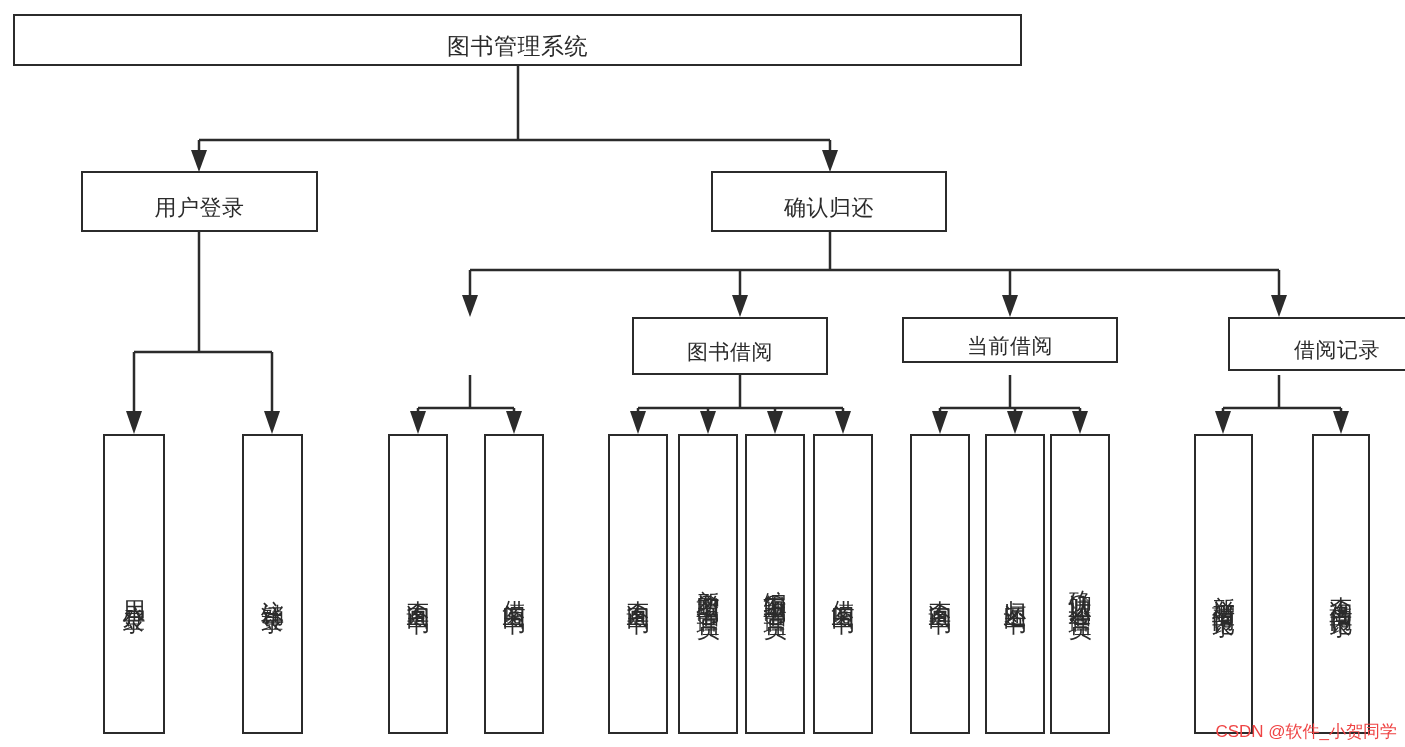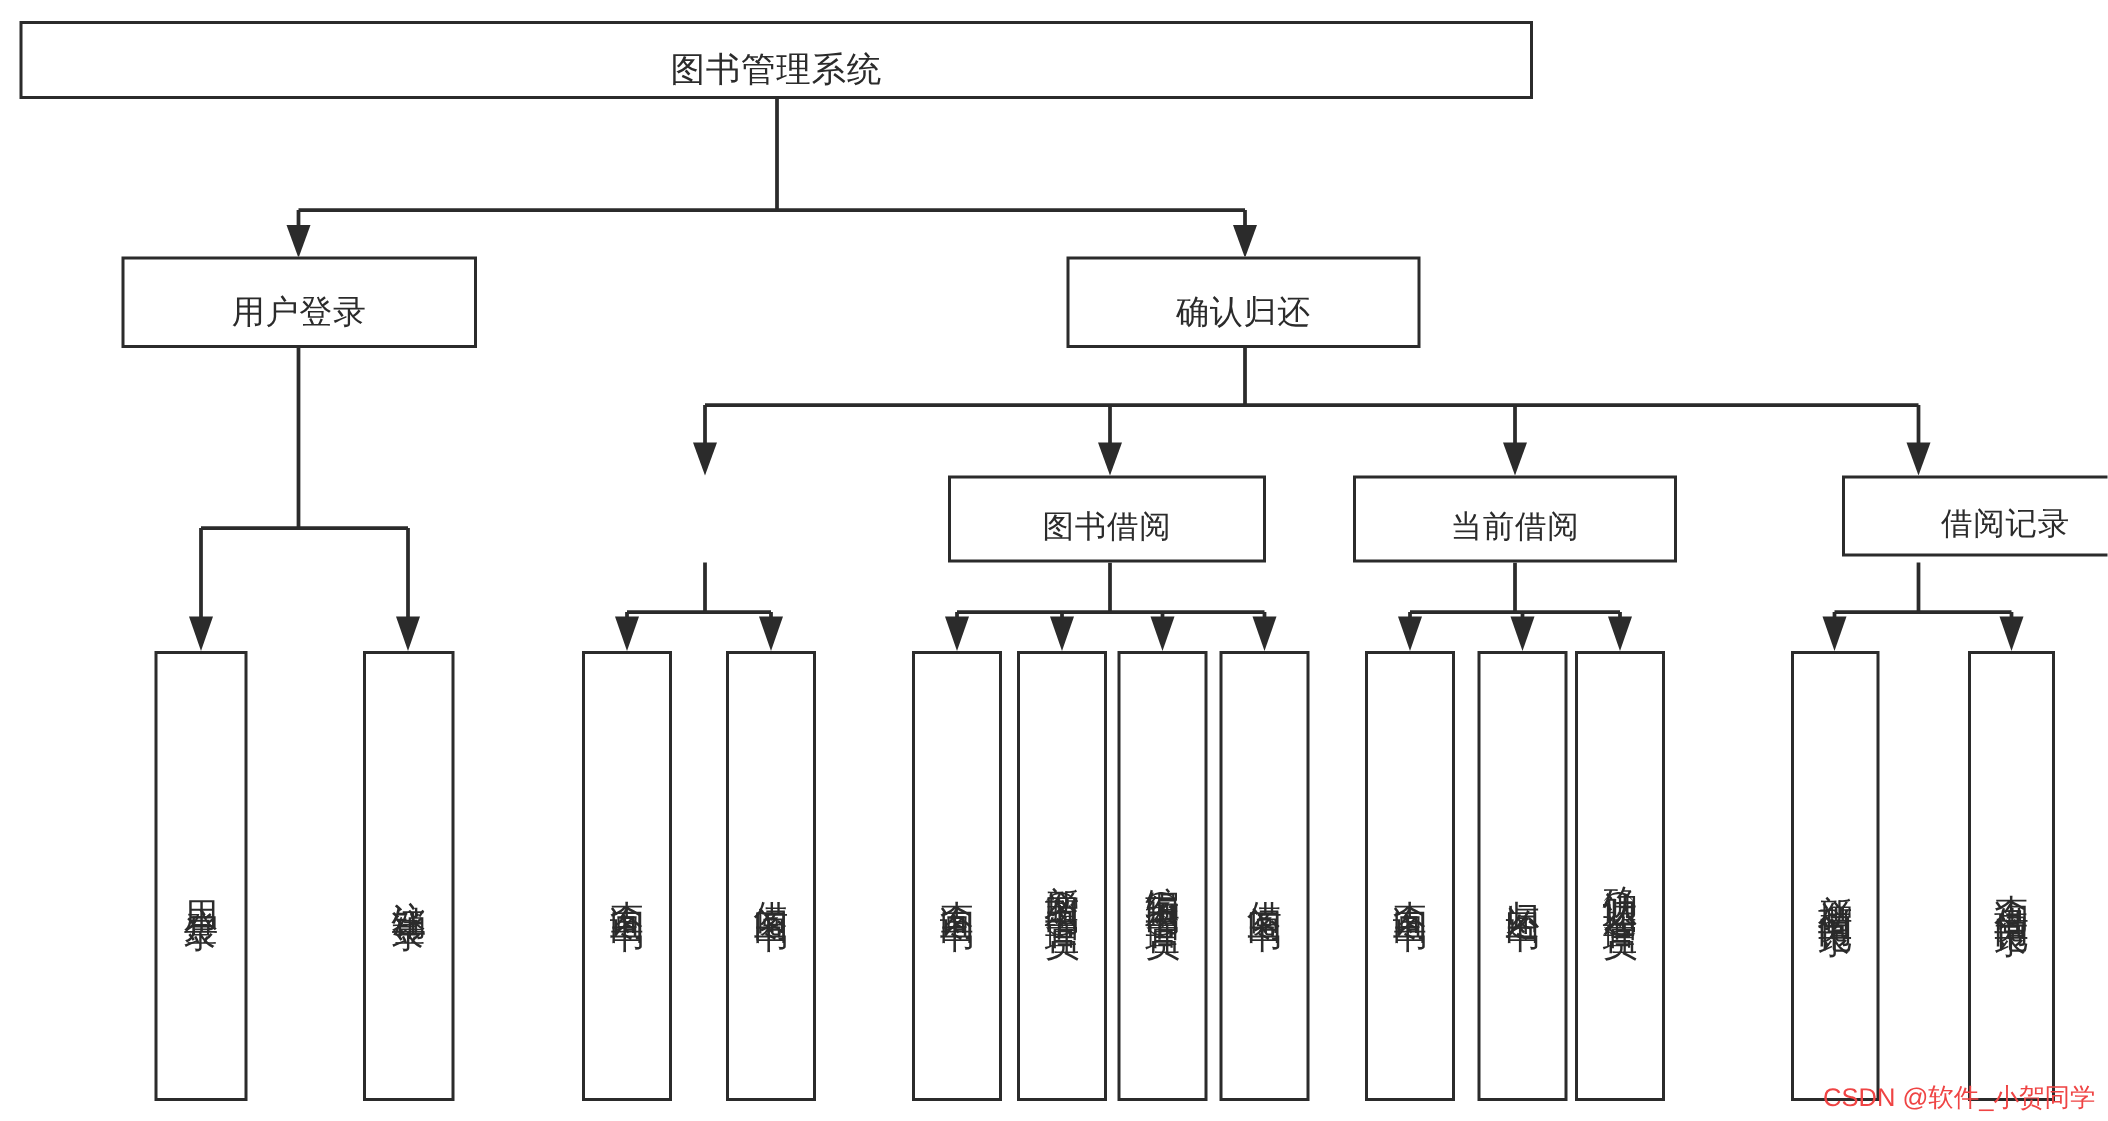--- a/index.html
+++ b/index.html
@@ -156,24 +156,24 @@
     <span class="label">图书管理系统</span>
   </div>
 
   <div class="node level1" id="node-l1-0" style="left: 81px; top: 171px; width: 237px; height: 61px;">
     <span class="label">用户登录</span>
   </div>
   <div class="node level1" id="node-l1-1" style="left: 711px; top: 171px; width: 236px; height: 61px;">
     <span class="label">确认归还</span>
   </div>
 
-  <div class="node level2" id="node-l2-1" style="left: 632px; top: 317px; width: 212px; height: 58px;">
+  <div class="node level2" id="node-l2-1" style="left: 632px; top: 317px; width: 196px; height: 58px;">
     <span class="label">图书借阅</span>
   </div>
-  <div class="node level2" id="node-l2-2" style="left: 902px; top: 317px; width: 216px; height: 58px;">
+  <div class="node level2" id="node-l2-2" style="left: 902px; top: 317px; width: 216px; height: 46px;">
     <span class="label">当前借阅</span>
   </div>
   <div class="node level2" id="node-l2-3" style="left: 1228px; top: 317px; width: 218px; height: 54px;">
     <span class="label">借阅记录</span>
   </div>
 
   <div class="node leaf" id="node-leaf-0" style="left: 103px; top: 434px; width: 62px; height: 300px;">
     <span class="label">用户登录</span>
   </div>
   <div class="node leaf" id="node-leaf-1" style="left: 242px; top: 434px; width: 61px; height: 300px;">

